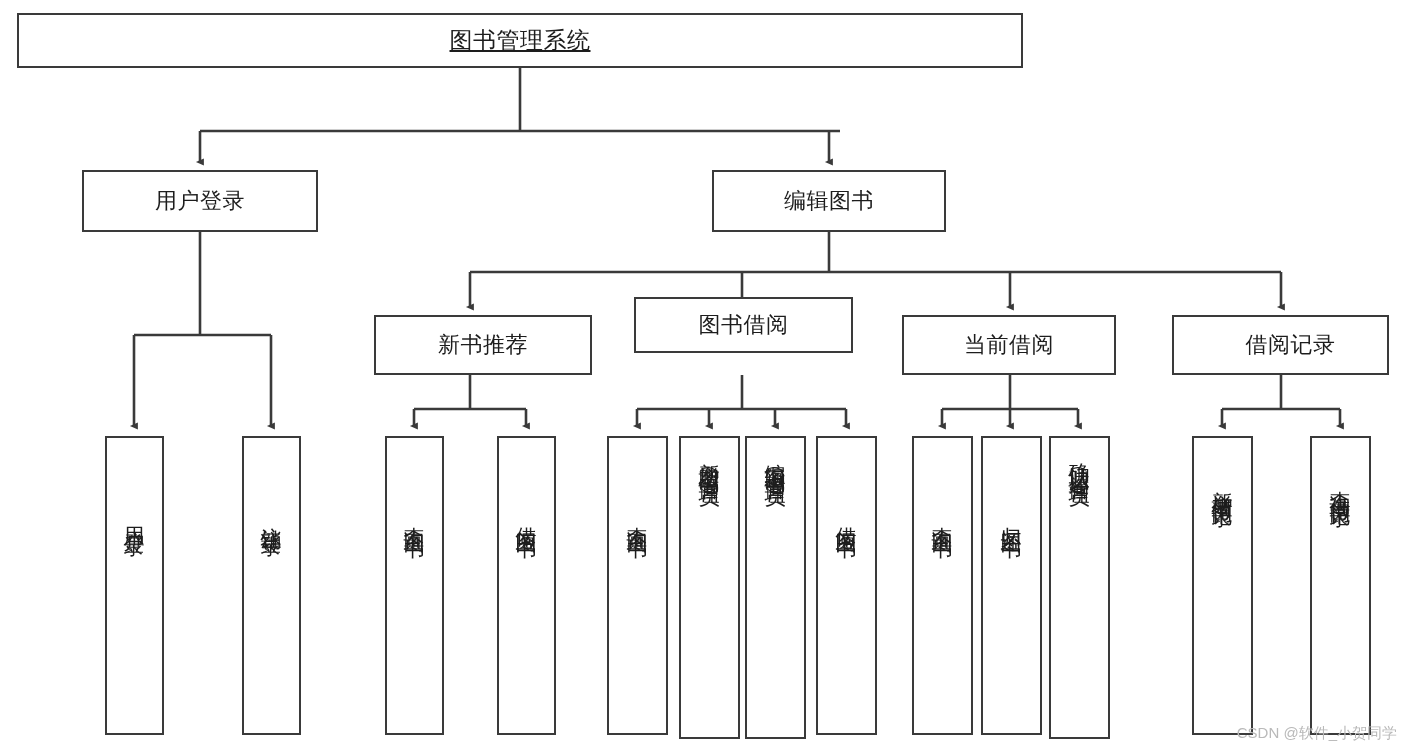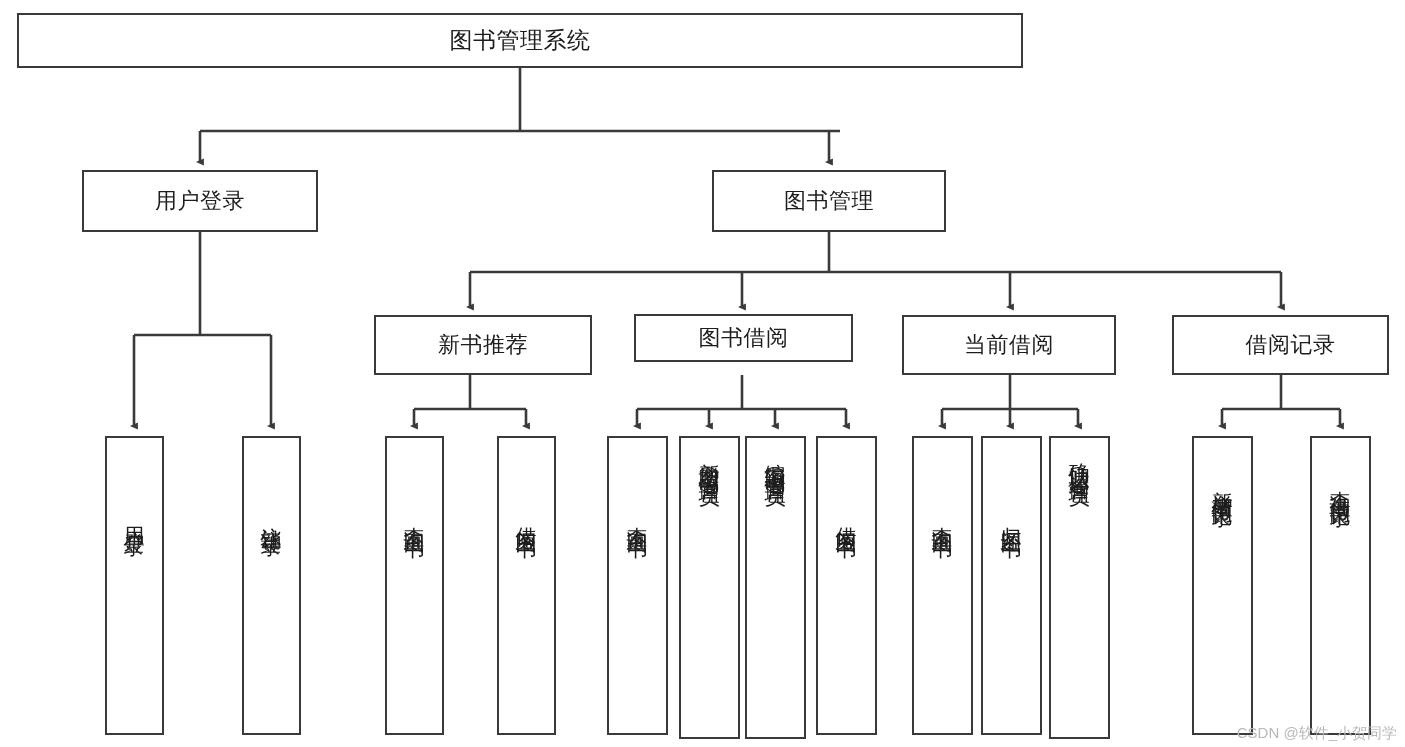--- a/index.html
+++ b/index.html
@@ -40,20 +40,21 @@
     font-family: "Liberation Sans", "DejaVu Sans", sans-serif;
     line-height: 1.18;
     letter-spacing: 0.5px;
     white-space: nowrap;
   }
   .node-box.horizontal .node-label {
     font-size: 22px;
   }
   .node-box.root .node-label {
     font-size: 23px;
+    text-decoration: underline;
   }
   .node-box.vertical {
     align-items: flex-start;
     justify-content: center;
     padding-top: 0;
   }
   .node-box.vertical .node-label {
     writing-mode: vertical-rl;
     text-orientation: upright;
     font-size: 21px;
@@ -128,27 +129,27 @@
   </svg>
 
   <div class="node-box root horizontal" style="left:17px; top:13px; width:1006px; height:55px;">
     <span class="node-label">图书管理系统</span>
   </div>
 
   <div class="node-box horizontal" style="left:82px; top:170px; width:236px; height:62px;">
     <span class="node-label">用户登录</span>
   </div>
   <div class="node-box horizontal" style="left:712px; top:170px; width:234px; height:62px;">
-    <span class="node-label">图书管理</span>
+    <span class="node-label">编辑图书</span>
   </div>
 
   <div class="node-box horizontal" style="left:374px; top:315px; width:218px; height:60px;">
     <span class="node-label">新书推荐</span>
   </div>
-  <div class="node-box horizontal" style="left:634px; top:314px; width:219px; height:48px;">
+  <div class="node-box horizontal" style="left:634px; top:297px; width:219px; height:56px;">
     <span class="node-label">图书借阅</span>
   </div>
   <div class="node-box horizontal" style="left:902px; top:315px; width:214px; height:60px;">
     <span class="node-label">当前借阅</span>
   </div>
   <div class="node-box horizontal" style="left:1172px; top:315px; width:217px; height:60px;padding-left:20px;">
     <span class="node-label">借阅记录</span>
   </div>
 
   <div class="node-box vertical" style="left:105px; top:436px; width:59px; height:299px; padding-top:72px;">

